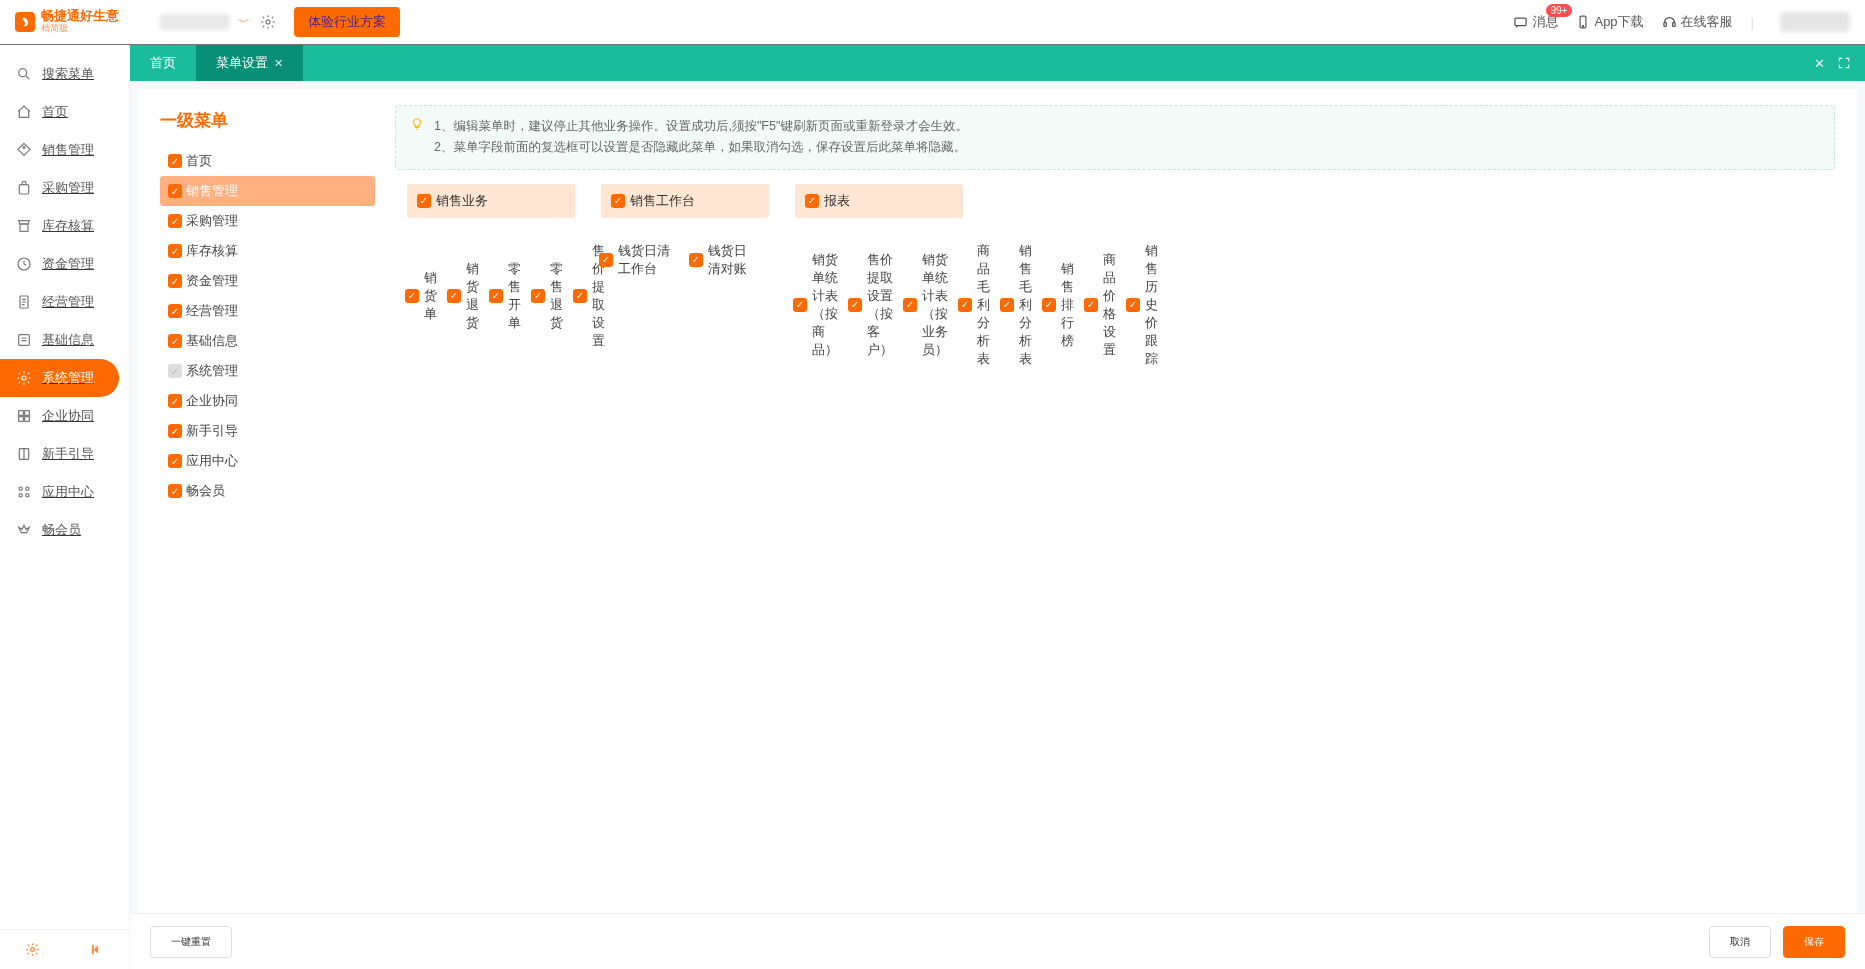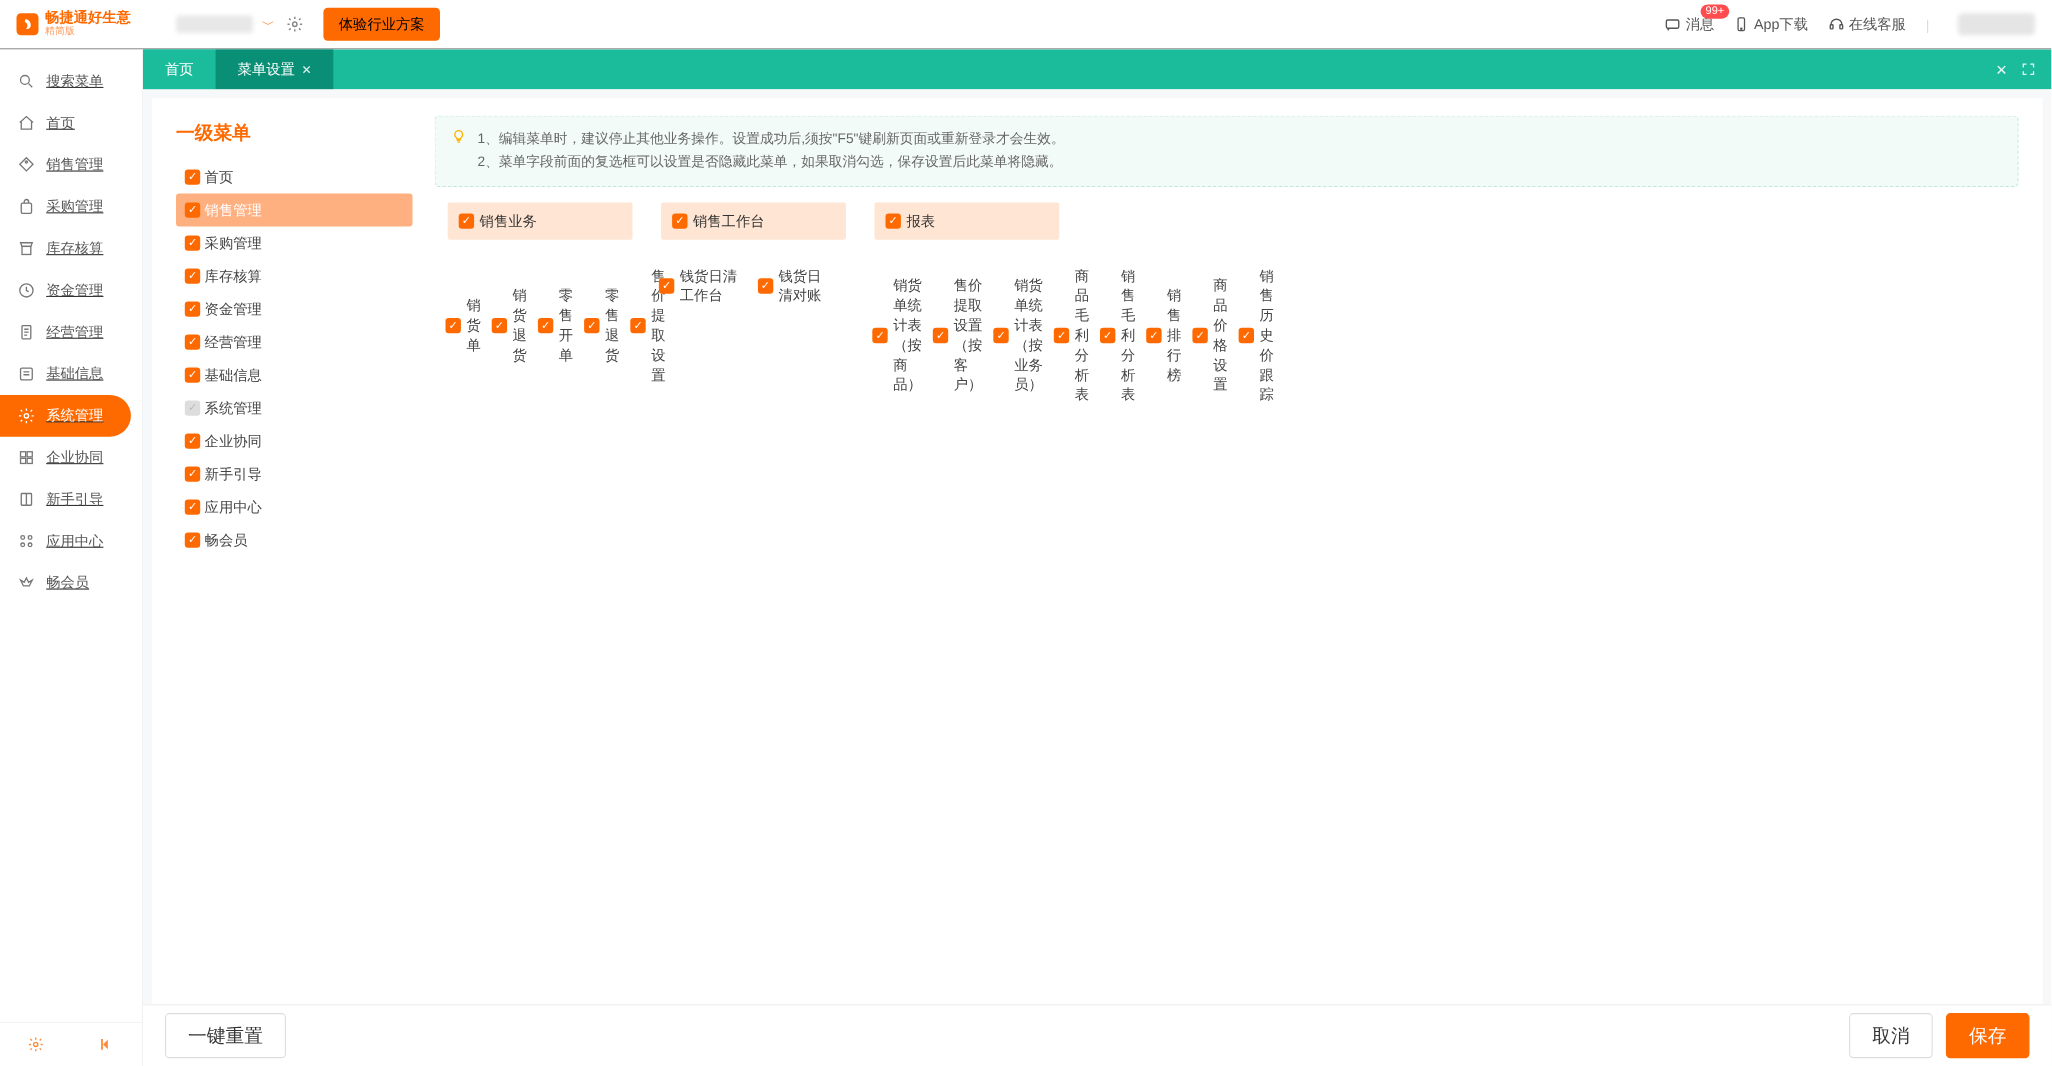--- a/index.html
+++ b/index.html
@@ -9,21 +9,21 @@
 
 .top-header { height: 45px; display: flex; align-items: center; padding: 0 15px; border-bottom: 1px solid #737373; }
 .logo-area { width: 115px; display: flex; align-items: center; gap: 6px; }
 .logo-icon { width: 20px; height: 20px; background: #ff6a00; border-radius: 4px; display:flex; align-items:center; justify-content:center; }
 .logo-text { color: #ff6a00; font-size: 13px; font-weight: 600; line-height: 1.05; }
 .logo-sub { font-size: 9px; color: #ff9a5a; }
 .company-select { margin-left: 30px; display: flex; align-items: center; gap: 8px; color: #bbb; }
 .company-blur { width: 70px; height: 16px; background: #e8e8e8; border-radius: 3px; filter: blur(2px); }
 .chevron { color: #ff8a3a; font-size: 12px; }
 .gear-btn { margin-left: 10px; color: #888; cursor: pointer; font-size: 15px; }
-.cta-btn { margin-left: 18px; background: #ff6a00; color: #000000; border: none; padding: 6px 14px; border-radius: 4px; font-size: 13px; cursor: pointer; }
+.cta-btn { margin-left: 18px; background: #ff6a00; color: #4c1d95; border: none; padding: 6px 14px; border-radius: 4px; font-size: 13px; cursor: pointer; }
 .header-right { margin-left: auto; display: flex; align-items: center; gap: 18px; color: #555; font-size: 13px; }
 .hr-item { display: flex; align-items: center; gap: 4px; cursor: pointer; position: relative; }
 .badge { position: absolute; top: -9px; right: -14px; background: #ff4d4f; color: #fff; font-size: 10px; padding: 1px 5px; border-radius: 8px; }
 .avatar-blur { width: 70px; height: 20px; background: #e5e5e5; border-radius: 4px; filter: blur(2px); margin-left:8px; }
 
 
 .main-row { flex: 1; display: flex; min-height: 0; }
 
 
 .sidebar { width: 130px; background: #fff; border-right: 1px solid #f2f2f2; display: flex; flex-direction: column; text-decoration: underline; }
@@ -65,21 +65,21 @@
 .tip-box { border: 1px dashed #bfe8dd; background: #f3fbf8; border-radius: 4px; padding: 10px 14px; display: flex; gap: 10px; color: #666; font-size: 12.5px; line-height: 1.7; }
 .tip-icon { color: #ffb400; margin-top: 1px; }
 .blocks-row { display: flex; gap: 14px; align-items: flex-start; }
 .block { width: 180px; }
 .block-head { background: #ffe5d3; padding: 8px 10px; display: flex; align-items: center; gap: 5px; font-size: 13px; color: #333; font-weight: 500; border-radius: 2px; margin-left: 12px; }
 .block-body { padding: 24px 10px 4px 10px; display: flex; flex-direction: row; gap: 10px; }
 .block-item { display: flex; align-items: center; gap: 5px; font-size: 13px; color: #444; }
 
 
 .footer-bar { height: 56px; border-top: 1px solid #eee; background: #fff; display: flex; align-items: center; padding: 0 20px; }
-.btn { padding: 8px 20px; border-radius: 4px; font-size: 17px; cursor: pointer; border: 1px solid #ddd; background: #fff; color: #333; }
+.btn { padding: 8px 20px; border-radius: 4px; font-size: 10px; cursor: pointer; border: 1px solid #ddd; background: #fff; color: #333; }
 .btn.primary { background: #ff6a00; border-color: #ff6a00; color: #fff; }
 .footer-right { margin-left: auto; display: flex; gap: 12px; }
 
 svg { display: block; }
 </style>
 </head>
 <body>
 
 <div class="app">
 

